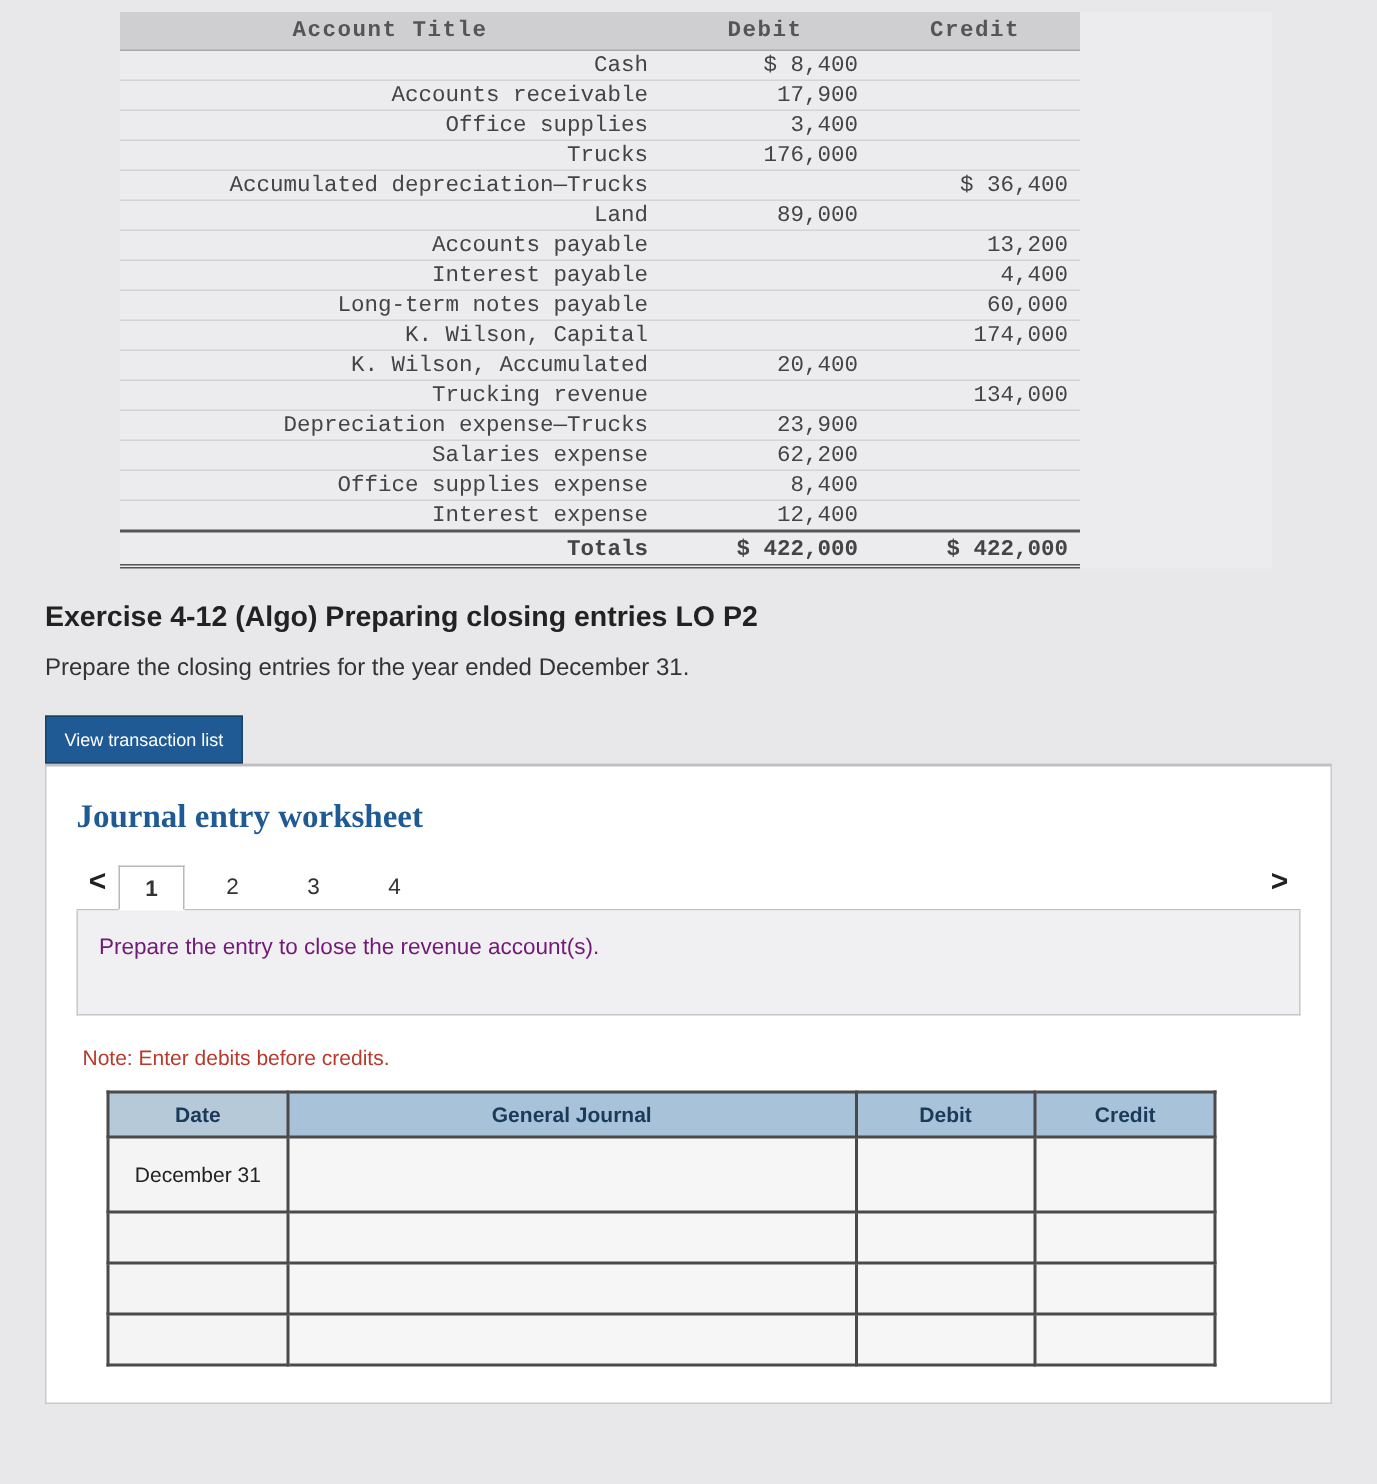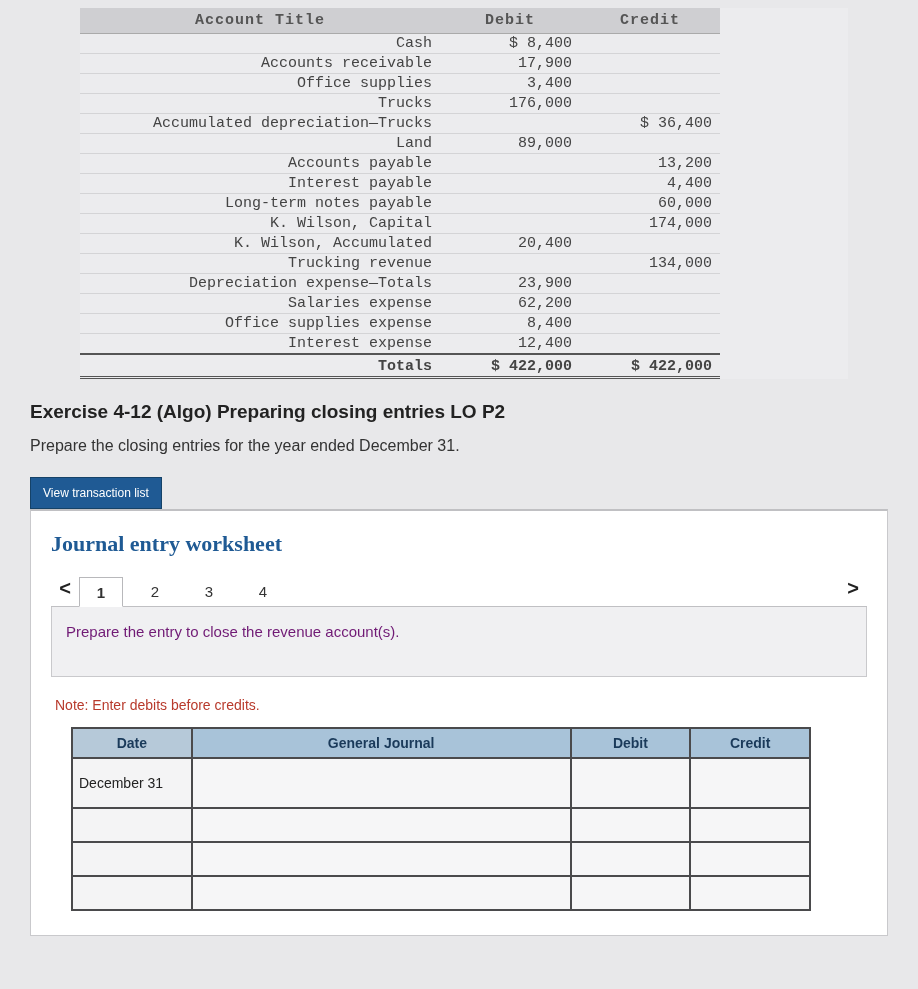--- a/index.html
+++ b/index.html
@@ -169,21 +169,21 @@
   .journal th.date { width: 120px; background:#b6c9d9; }
   .journal th.gj   { width: 380px; }
   .journal th.deb  { width: 120px; }
   .journal th.cred { width: 120px; }
   .journal td {
     border: 2px solid #4a4a4c;
     height: 26px;
     padding: 16px 6px;
     font-size: 14px;
     background: #f6f6f7;
-    text-align: left;
+    text-align: center;
   }
   .journal td.date-cell { background:#f4f4f5; }
 </style>
 </head>
 <body>
 
 
 
 
 <div class="tb-wrap">
@@ -250,21 +250,21 @@
           <td class="acct">K. Wilson, Accumulated</td>
           <td class="num">20,400</td>
           <td class="num"></td>
         </tr>
         <tr>
           <td class="acct">Trucking revenue</td>
           <td class="num"></td>
           <td class="num">134,000</td>
         </tr>
         <tr>
-          <td class="acct">Depreciation expense—Totals</td>
+          <td class="acct">Depreciation expense—Trucks</td>
           <td class="num">23,900</td>
           <td class="num"></td>
         </tr>
         <tr>
           <td class="acct">Salaries expense</td>
           <td class="num">62,200</td>
           <td class="num"></td>
         </tr>
         <tr>
           <td class="acct">Office supplies expense</td>

